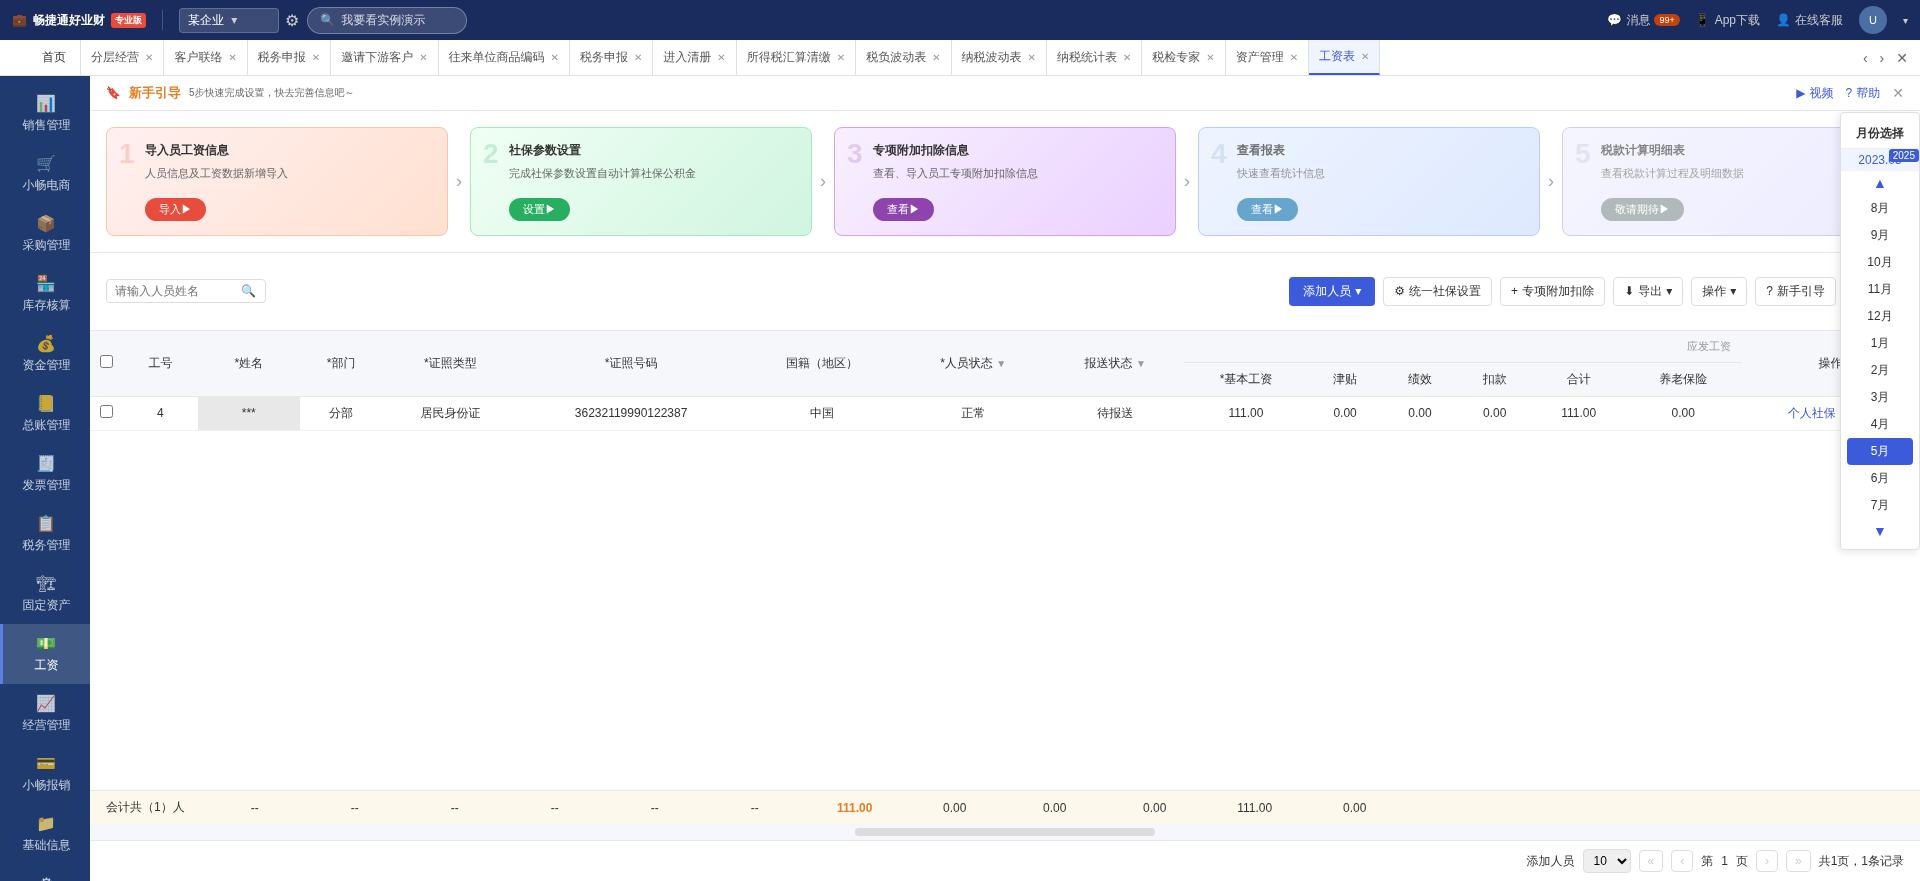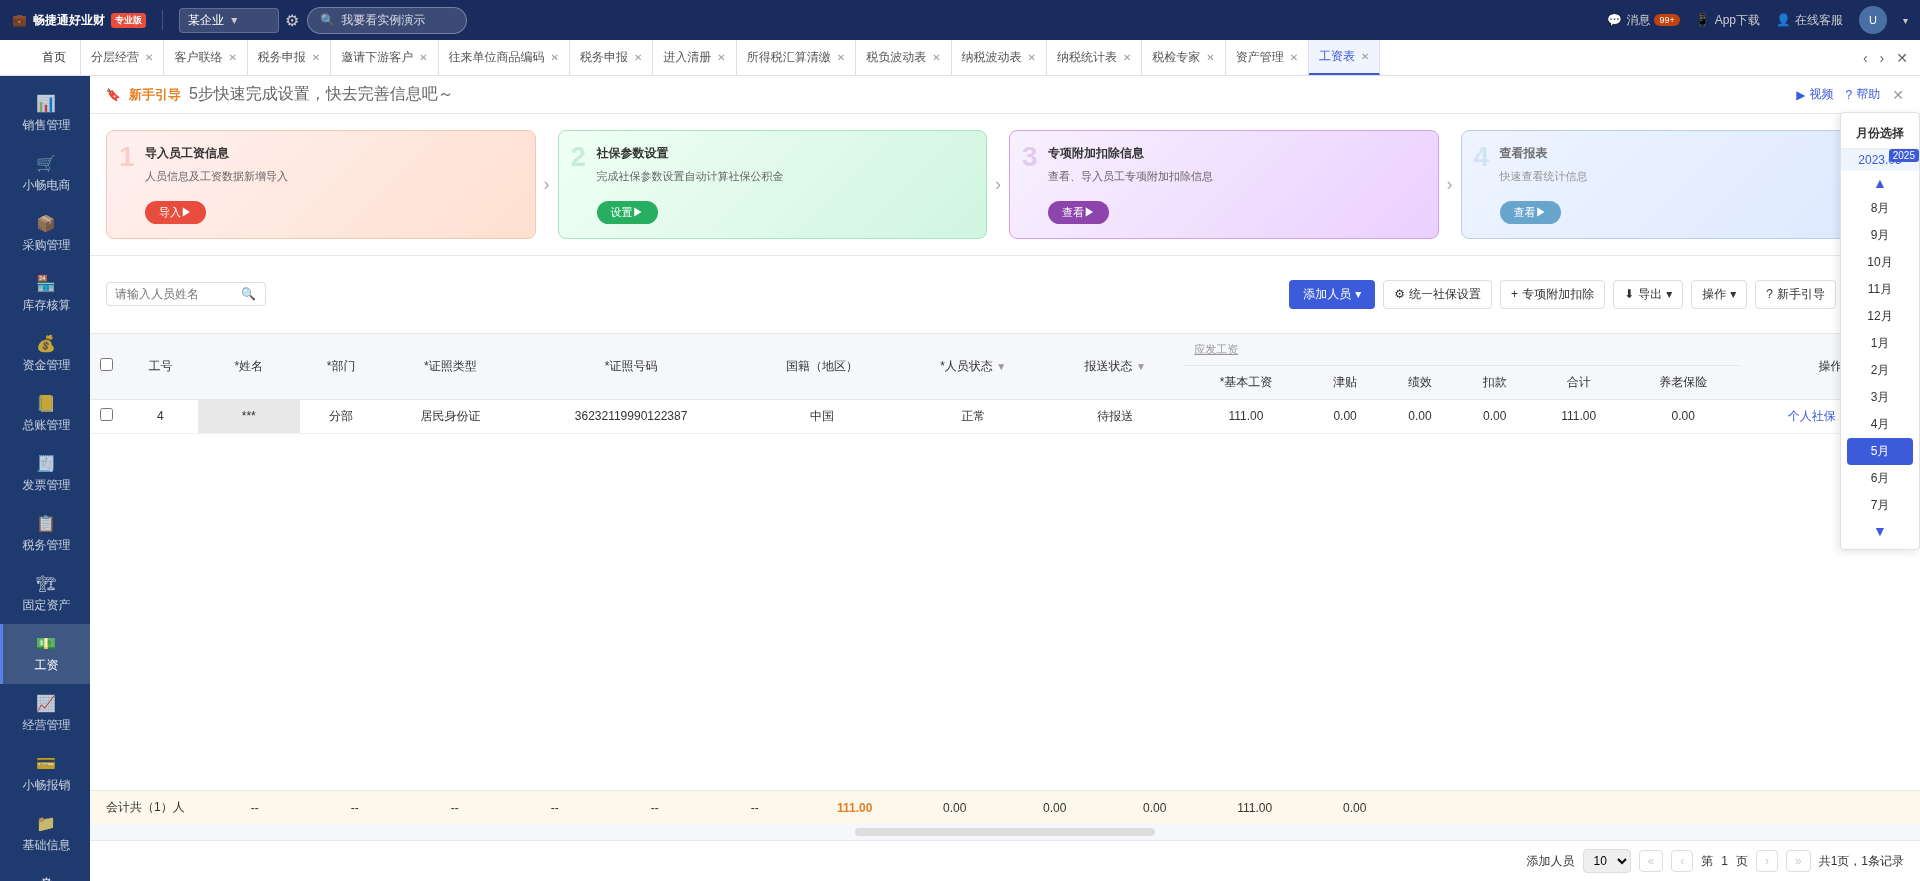--- a/index.html
+++ b/index.html
@@ -79,21 +79,21 @@
     .guide-banner {
       background: #fff;
       padding: 8px 16px;
       display: flex;
       align-items: center;
       gap: 8px;
       border-bottom: 1px solid #e8e8e8;
       flex-shrink: 0;
     }
     .guide-title { color: #e67e22; font-weight: bold; font-size: 13px; }
-    .guide-subtitle { color: #666; font-size: 16px; }
+    .guide-subtitle { color: #666; font-size: 10px; }
     .guide-links { margin-left: auto; display: flex; align-items: center; gap: 12px; color: #666; cursor: pointer; }
     .guide-links span { display: flex; align-items: center; gap: 4px; }
 
     
     .steps-area {
       background: #fff;
       padding: 16px;
       display: flex;
       align-items: center;
       gap: 8px;
@@ -146,21 +146,21 @@
     .btn-toolbar { background: #fff; color: #333; border: 1px solid #ddd; border-radius: 4px; padding: 5px 10px; cursor: pointer; font-size: 12px; display: flex; align-items: center; gap: 4px; }
 
     
     .table-container { flex: 1; overflow: auto; background: #fff; margin: 0; }
     table { width: 100%; border-collapse: collapse; font-size: 12px; }
     thead tr { background: #f5f7fa; }
     thead th { padding: 8px 10px; text-align: center; border-bottom: 1px solid #e8e8e8; color: #333; font-weight: normal; white-space: nowrap; position: sticky; top: 0; background: #f5f7fa; z-index: 2; }
     tbody tr { border-bottom: 1px solid #f0f0f0; }
     tbody td { padding: 8px 10px; text-align: center; color: #333; }
     .checkbox-cell { width: 32px; }
-    .th-group { border-bottom: 1px solid #e8e8e8; text-align: left; background: #f5f7fa; color: #999; font-size: 11px; text-decoration: underline; }
+    .th-group { border-bottom: 1px solid #e8e8e8; text-align: right; background: #f5f7fa; color: #999; font-size: 11px; }
     .action-links { display: flex; gap: 6px; justify-content: center; }
     .action-link { color: #3b5bdb; cursor: pointer; text-decoration: none; }
     .action-link-del { color: #e74c3c; cursor: pointer; }
     .filter-icon { color: #999; font-size: 10px; cursor: pointer; }
 
     
     .table-footer {
       background: #fdf8ec;
       border-top: 1px solid #e8e8e8;
       padding: 8px 16px;
@@ -433,20 +433,26 @@
         <div class="step-arrow">›</div>
 
         <div class="step-card step-card-4">
           <div class="step-num">4</div>
           <div class="step-title">查看报表</div>
           <div class="step-desc">快速查看统计信息</div>
           <button class="step-btn step-btn-4">查看▶</button>
         </div>
         <div class="step-arrow">›</div>
 
+        <div class="step-card step-card-5">
+          <div class="step-num">5</div>
+          <div class="step-title">税款计算明细表</div>
+          <div class="step-desc">查看税款计算过程及明细数据</div>
+          <button class="step-btn step-btn-5">敬请期待▶</button>
+        </div>
       </div>
 
       <div class="toolbar">
         <div class="search-input-wrap">
           <input type="text" placeholder="请输入人员姓名" style="">
           <span>🔍</span>
         </div>
         <div class="toolbar-spacer"></div>
         <button class="btn-add">
           <span>添加人员</span>

